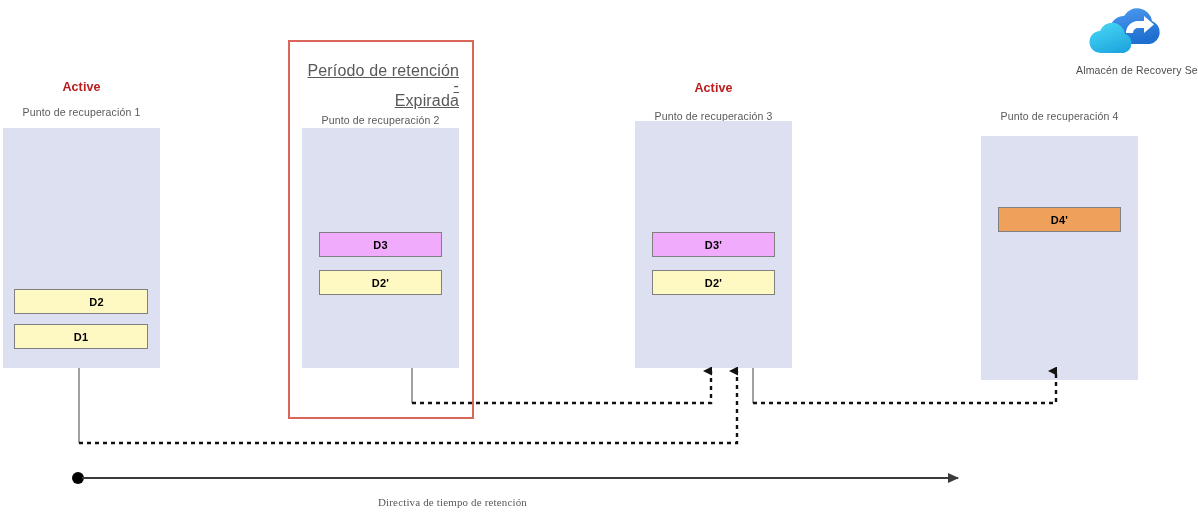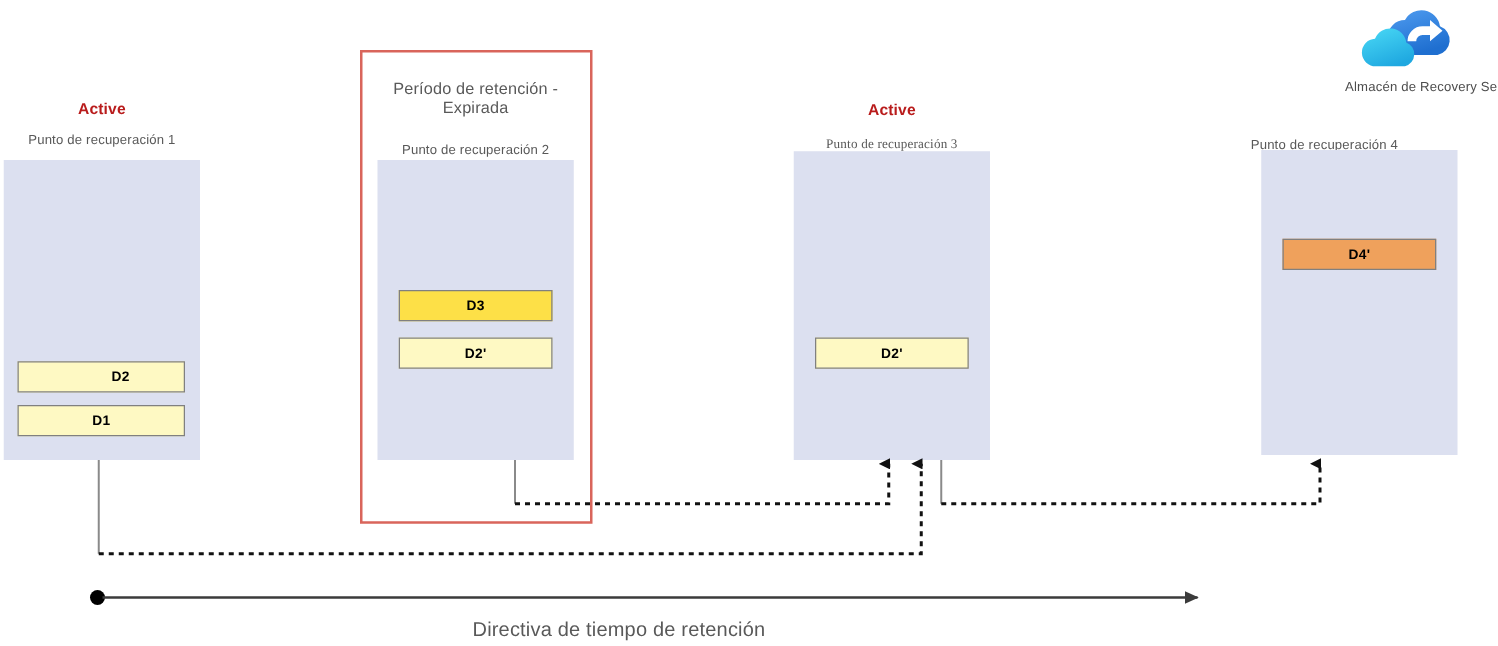--- a/index.html
+++ b/index.html
@@ -36,25 +36,26 @@
     position: absolute;
     width: 100%;
     text-align: center;
     font-size: 10.5px;
     color: #595959;
     letter-spacing: .15px;
   }
   .rp-expired {
     position: absolute;
     width: 100%;
-    text-align: center;
-    font-size: 13px;
+    text-align: right;
+    font-size: 16px;
     color: #595959;
     line-height: 15px;
     letter-spacing: .15px;
+    text-decoration: underline;
   }
   .rp-box {
     position: absolute;
     background: #dce0f0;
     box-sizing: border-box;
   }
 
   
   .chip {
     position: absolute;
@@ -62,21 +63,21 @@
     border: 1px solid #808080;
     display: flex;
     align-items: center;
     justify-content: center;
     font-size: 11px;
     font-weight: bold;
     color: #000000;
     letter-spacing: .2px;
   }
   .chip-yellow { background: #fef9c3; }
-  .chip-blue   { background: #fde047; color: #000000; }
+  .chip-blue   { background: #f0abfc; color: #000000; }
   .chip-orange { background: #efa15c; }
 
   
   .expired-frame {
     position: absolute;
     box-sizing: border-box;
     border: 2px solid #d9655b;
     background: transparent;
   }
 
@@ -98,24 +99,25 @@
     position: absolute;
     font-size: 10.5px;
     color: #4d4d4d;
     white-space: nowrap;
     letter-spacing: .15px;
   }
 
   
   .timeline-label {
     position: absolute;
-    font-size: 16px;
+    font-size: 11px;
     color: #595959;
     white-space: nowrap;
     letter-spacing: .15px;
+    font-family: Liberation Serif, serif;
   }
 </style>
 </head>
 <body>
 
 <div id="canvas">
 
   <div class="vault" style="left:1080px; top:2px; width:92px; height:58px;">
     <svg width="92" height="58" viewBox="0 0 92 58">
       <defs>
@@ -152,29 +154,30 @@
     <div class="rp-expired" style="top:63px;">Período de retención -<br>Expirada</div>
     <div class="rp-caption" style="top:114px;text-align:center;">Punto de recuperación 2</div>
     <div class="rp-box" style="left:0px; top:128px; width:157px; height:240px;">
       <div class="chip chip-blue" style="left:17px; top:104px; width:123px; height:25px;">D3</div>
       <div class="chip chip-yellow" style="left:17px; top:142px; width:123px; height:25px;">D2'</div>
     </div>
   </div>
 
   <div class="rp-col" style="left:635px; top:0px; width:157px; height:517px;">
     <div class="rp-status" style="top:81px;">Active</div>
-    <div class="rp-caption" style="top:110px;font-family:Liberation Serif, serif;">Punto de recuperación 3</div>
+    <div class="rp-caption" style="top:110px;">Punto de recuperación 3</div>
     <div class="rp-box" style="left:0px; top:121px; width:157px; height:247px;">
+      <div class="chip chip-blue" style="left:17px; top:111px; width:123px; height:25px;">D3'</div>
       <div class="chip chip-yellow" style="left:17px; top:149px; width:123px; height:25px;">D2'</div>
     </div>
   </div>
 
   <div class="rp-col" style="left:981px; top:0px; width:157px; height:455px;">
     <div class="rp-caption" style="top:110px;">Punto de recuperación 4</div>
-    <div class="rp-box" style="left:0px; top:120px; width:157px; height:244px;margin-left:28px;">
+    <div class="rp-box" style="left:0px; top:136px; width:157px; height:244px;">
       <div class="chip chip-orange" style="left:17px; top:71px; width:123px; height:25px;">D4'</div>
     </div>
   </div>
 
   <svg class="conn-svg">
     <defs>
       <marker id="arrUp" markerWidth="9" markerHeight="9" refX="4.5" refY="8" orient="auto" markerUnits="userSpaceOnUse">
         <path d="M4.5 0 L9 9 L0 9 Z" fill="#111111"></path>
       </marker>
       <marker id="arrRight" markerWidth="11" markerHeight="10" refX="10" refY="5" orient="auto" markerUnits="userSpaceOnUse">

